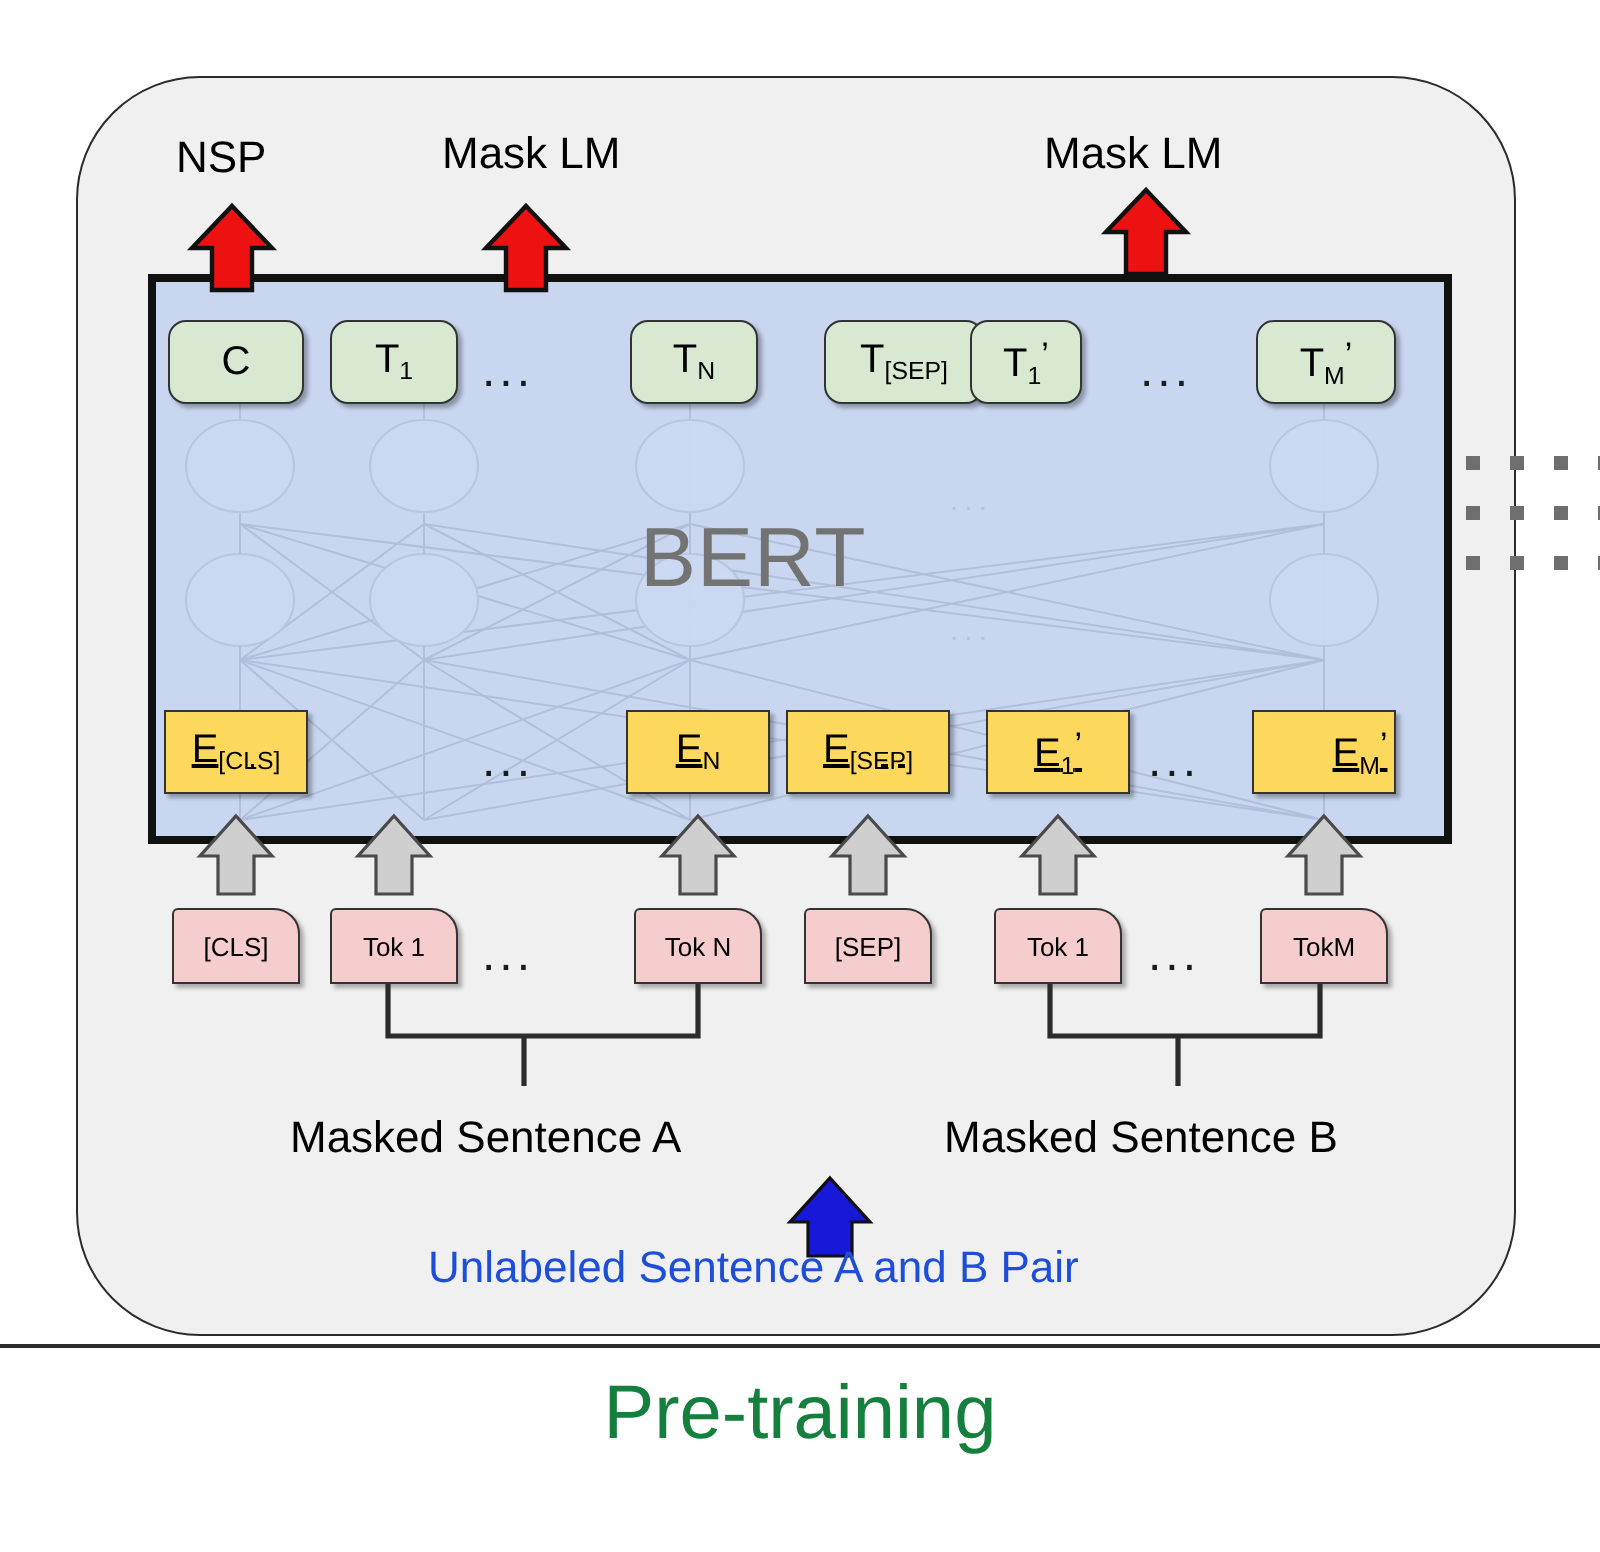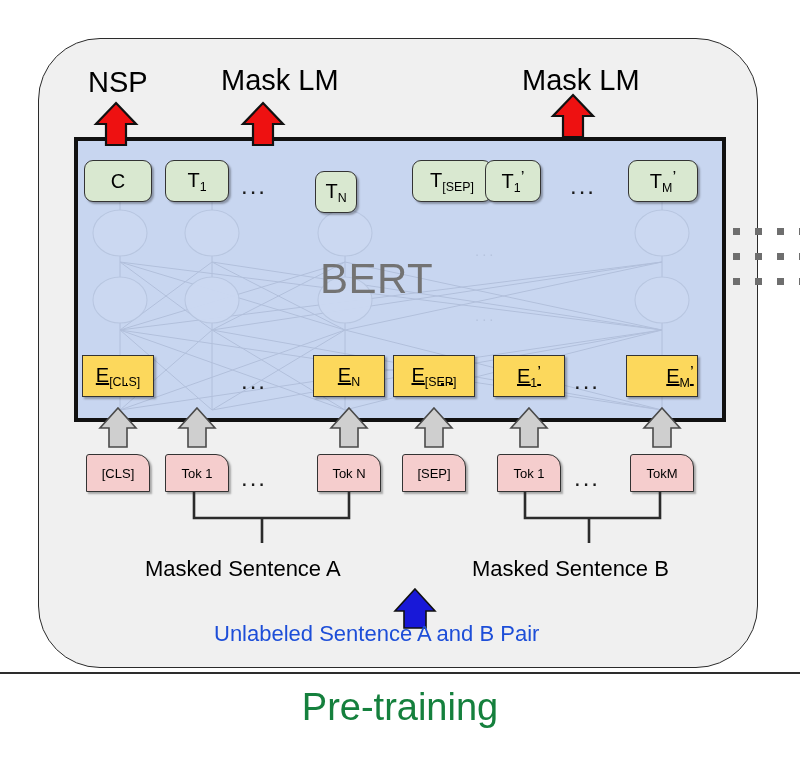--- a/index.html
+++ b/index.html
@@ -126,21 +126,21 @@
     position: absolute;
     font-size: 15px;
     color: #b6c4de;
     letter-spacing: 3px;
     white-space: nowrap;
   }
 
   
   .head-label {
     position: absolute;
-    font-size: 29px;
+    font-size: 22px;
     color: #000000;
     white-space: nowrap;
   }
   .sent-label {
     position: absolute;
     font-size: 22px;
     color: #000000;
     white-space: nowrap;
   }
   .pair-label {
@@ -255,21 +255,21 @@
   <div class="head-label" style="left:221px; top:64px;">Mask LM</div>
   <div class="head-label" style="left:522px; top:64px;">Mask LM</div>
 
   <div class="tok-green" style="left:84px;  top:160px; width:68px;">
     <span><span>C</span></span>
   </div>
   <div class="tok-green" style="left:165px; top:160px; width:64px;">
     <span><span>T</span><span class="sub">1</span></span>
   </div>
   <div class="dots" style="left:241px; top:172px;">...</div>
-  <div class="tok-green" style="left:315px; top:160px; width:42px;margin-top:11px;">
+  <div class="tok-green" style="left:315px; top:160px; width:64px;">
     <span><span>T</span><span class="sub">N</span></span>
   </div>
   <div class="tok-green" style="left:392px; top:160px; width:80px;margin-left:20px;">
     <span><span>T</span><span class="sub">[SEP]</span></span>
   </div>
   <div class="tok-green" style="left:485px; top:160px; width:56px;">
     <span><span>T</span><span class="sub">1</span><span class="prime">’</span></span>
   </div>
   <div class="dots" style="left:570px; top:172px;">...</div>
   <div class="tok-green" style="left:628px; top:160px; width:70px;">

